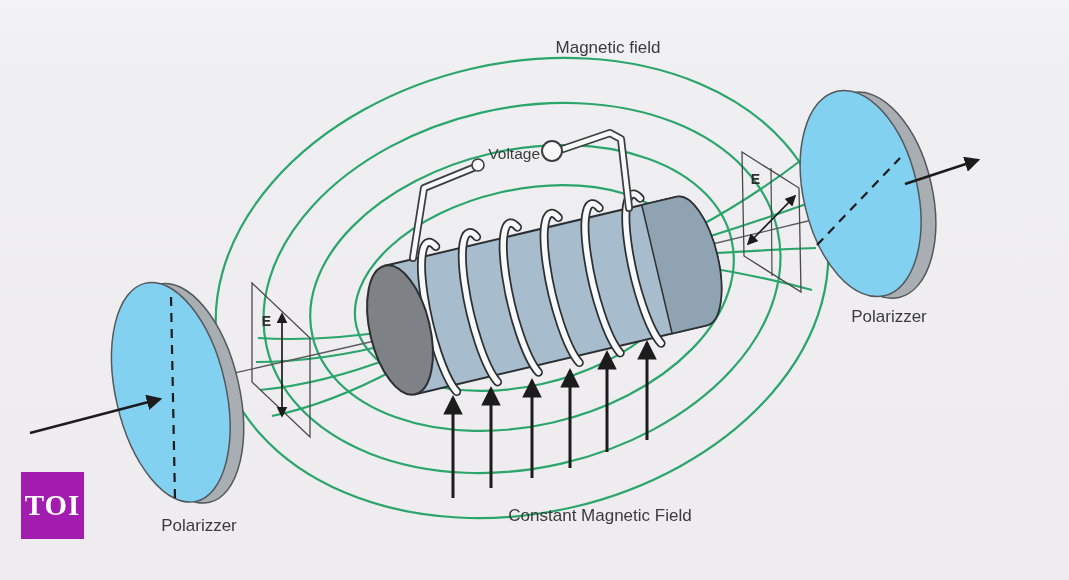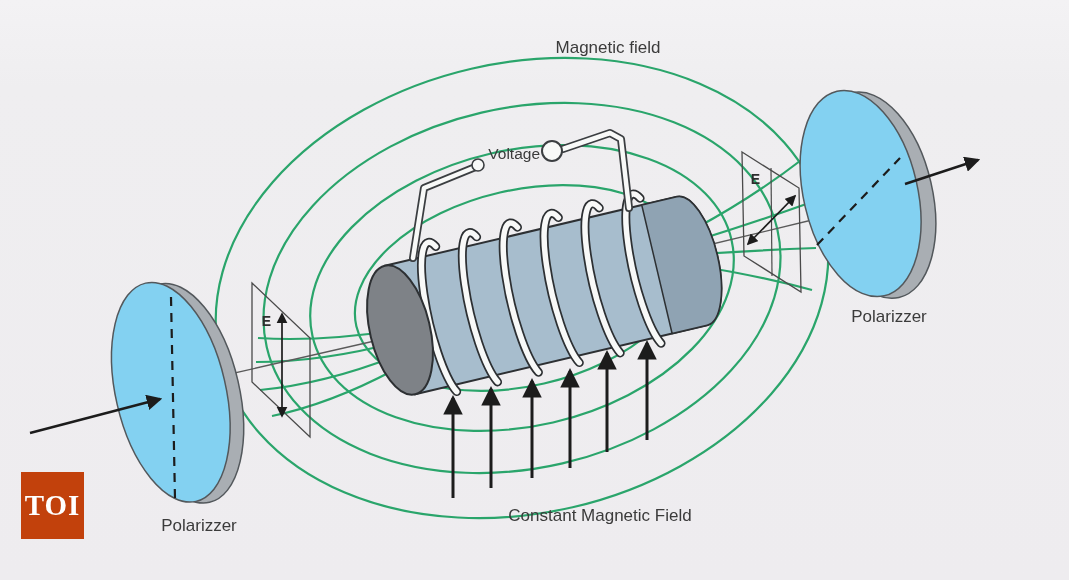--- a/index.html
+++ b/index.html
@@ -6,21 +6,21 @@
   .stage{
     position:relative;width:1069px;height:580px;overflow:hidden;
     background:#efeef0;
     font-family:"Liberation Sans", sans-serif;
   }
   svg{display:block}
   .label{fill:#3b3b3b;font-size:17px;font-family:"Liberation Sans",sans-serif;}
   .elabel{fill:#2d2d2d;font-size:14px;font-weight:bold;font-family:"Liberation Sans",sans-serif;}
   .logo{
     position:absolute;left:21px;top:472px;width:63px;height:67px;
-    background:#c2410c;display:flex;align-items:center;justify-content:center;
+    background:#a21caf;display:flex;align-items:center;justify-content:center;
   }
   .logo span{
     color:#ffffff;font-family:"Liberation Serif",serif;font-weight:bold;
     font-size:29px;letter-spacing:1px;
   }
 </style>
 </head>
 <body>
 
 <div class="stage">

